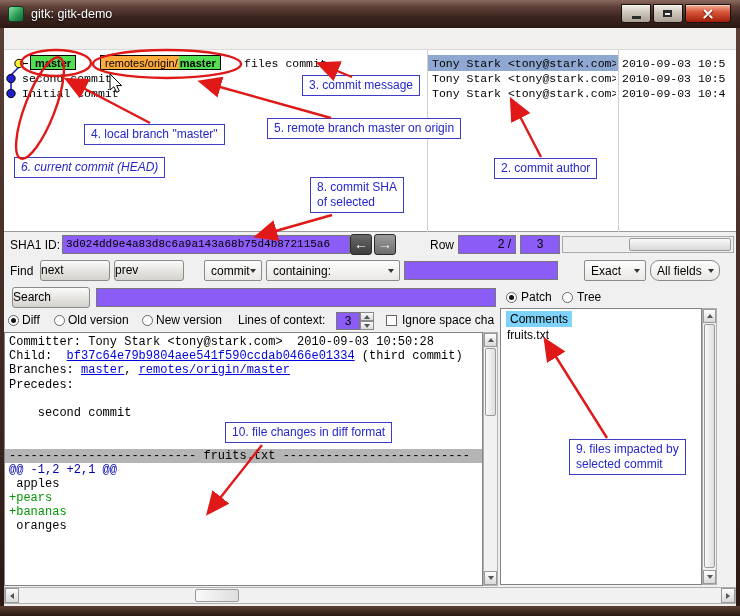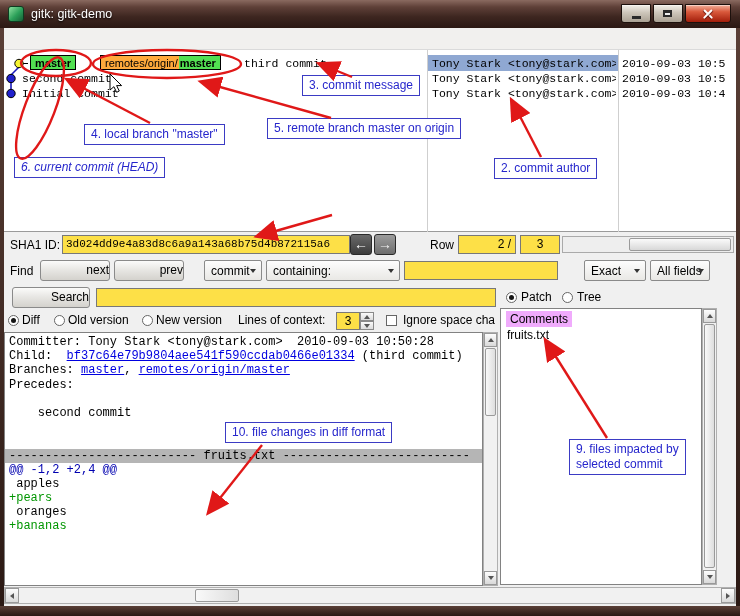--- a/index.html
+++ b/index.html
@@ -38,27 +38,27 @@
   .cl-text{position:absolute;font:11.5px "Liberation Mono",monospace;height:15px;line-height:15px;white-space:pre;z-index:3;}
   #sel-rect{position:absolute;left:428px;top:55px;width:190px;height:16px;background:#8fa8d2;z-index:1;}
   .ref-label{position:absolute;top:55px;border:1px solid #000;height:15px;line-height:14px;font-size:11px;white-space:nowrap;z-index:3;box-sizing:border-box;}
   #label-master{left:30px;background:#52e052;font-weight:bold;padding:0 4px;}
   #label-remote{left:100px;padding:0;}
   #label-remote .remote-prefix{background:#ffaa3c;padding:0 1px 0 4px;display:inline-block;height:13px;}
   #label-remote .remote-name{background:#52e052;font-weight:bold;padding:0 4px 0 1px;display:inline-block;height:13px;}
   #graph-svg{position:absolute;left:4px;top:50px;z-index:3;}
 
   
-  .ui-label{position:absolute;white-space:nowrap;text-align:center;}
-  .entry{position:absolute;background:#fde047;border:1px solid #787878;box-sizing:border-box;overflow:hidden;}
+  .ui-label{position:absolute;white-space:nowrap;}
+  .entry{position:absolute;background:#8b5cf6;border:1px solid #787878;box-sizing:border-box;overflow:hidden;}
   .etext{display:block;font:11px "Liberation Mono",monospace;line-height:17px;padding-left:3px;white-space:pre;}
   .etext.sans{font:12px "Liberation Sans",sans-serif;line-height:17px;}
   .r{text-align:right;padding-right:4px;} .c{text-align:center;padding-left:0;}
   .tkbtn{position:absolute;background:linear-gradient(#fbfbfa,#e8e7e4 45%,#d4d2cd);border:1px solid #8a8a8a;border-radius:3px;
-    box-sizing:border-box;text-align:right;line-height:19px;cursor:default;}
+    box-sizing:border-box;text-align:left;line-height:19px;cursor:default;}
   .navbtn{position:absolute;width:22px;height:21px;border:1px solid #2a2a2a;border-radius:3px;box-sizing:border-box;
     text-align:center;line-height:19px;font-size:14px;font-weight:bold;}
   #btn-back{background:linear-gradient(#6a6a6a,#3c3c3c);color:#fff;}
   #btn-fwd{background:linear-gradient(#9c9c9c,#6e6e6e);color:#f0f0f0;}
   .combo{position:absolute;background:linear-gradient(#fdfdfd,#e9e8e5);border:1px solid #8a8a8a;border-radius:2px;box-sizing:border-box;}
   .combo .ctext{position:absolute;left:6px;top:3px;white-space:nowrap;}
   .combo .carrow{position:absolute;right:5px;top:8px;width:0;height:0;
     border-left:3.5px solid transparent;border-right:3.5px solid transparent;border-top:4.5px solid #333;}
   .radio{position:absolute;width:11px;height:11px;border:1px solid #666;border-radius:50%;background:#fff;box-sizing:border-box;}
   .radio.sel::after{content:"";position:absolute;left:2px;top:2px;width:5px;height:5px;border-radius:50%;background:#151515;}
@@ -72,21 +72,21 @@
   #diff-pane{position:absolute;left:4px;top:332px;width:479px;height:254px;background:#fff;border:1px solid #828282;box-sizing:border-box;overflow:hidden;}
   #diff-text{position:absolute;left:0;top:2px;width:477px;}
   .diff-line{height:14.2px;line-height:14.2px;font:12px "Liberation Mono",monospace;white-space:pre;padding-left:4px;overflow:hidden;}
   .diff-line.sep{background:#b5b5b5;}
   .diff-line.index{background:#cfcfcf;}
   .seg-link{color:#0000e0;text-decoration:underline;}
   .seg-add{color:#009600;}
   .seg-hunk{color:#0000b0;}
   #file-pane{position:absolute;left:500px;top:308px;width:202px;height:277px;background:#fff;border:1px solid #828282;box-sizing:border-box;overflow:hidden;}
   .file-item{position:absolute;padding:1px 4px;white-space:nowrap;}
-  #file-item-0{left:5px;top:2px;background:#f0abfc;}
+  #file-item-0{left:5px;top:2px;background:#7dd3fc;}
   #file-item-1{left:2px;top:18px;}
 
   
   .sb{position:absolute;background:#f1f1f1;border:1px solid #b0b0b0;box-sizing:border-box;}
   .sb-arrow{position:absolute;background:linear-gradient(#fdfdfd,#d9d9d9);border:1px solid #999;box-sizing:border-box;}
   .sb-thumb{position:absolute;background:linear-gradient(90deg,#f9f9f9,#dedede);border:1px solid #9a9a9a;border-radius:2px;box-sizing:border-box;}
   .tri{position:absolute;left:50%;top:50%;transform:translate(-50%,-50%);width:0;height:0;}
   .tri-up{border-left:3.5px solid transparent;border-right:3.5px solid transparent;border-bottom:4.5px solid #555;}
   .tri-down{border-left:3.5px solid transparent;border-right:3.5px solid transparent;border-top:4.5px solid #555;}
   .tri-left{border-top:3.5px solid transparent;border-bottom:3.5px solid transparent;border-right:4.5px solid #555;}
@@ -143,21 +143,21 @@
     <circle cx="15" cy="13.5" r="4.2" fill="#f5f532" stroke="#000" stroke-width="1"></circle>
     <circle cx="7" cy="28.5" r="4.2" fill="#2020cc" stroke="#000" stroke-width="1"></circle>
     <circle cx="7" cy="43.5" r="4.2" fill="#2020cc" stroke="#000" stroke-width="1"></circle>
   </svg>
 
   <div class="ref-label" id="label-master">
     <span>master</span>
   </div>
   <div class="ref-label" id="label-remote"><span class="remote-prefix">remotes/origin/</span><span class="remote-name">master</span></div>
 
-  <span class="cl-text" style="left:244px;top:56px;">third commit</span>
+  <span class="cl-text" style="left:244px;top:56px;">files commit</span>
   <span class="cl-text" style="left:22px;top:71px;">second commit</span>
   <span class="cl-text" style="left:22px;top:86px;">Initial commit</span>
 
   <span class="cl-text" style="left:432px;top:56px;width:184px;overflow:hidden;">Tony Stark &lt;tony@stark.com&gt;</span>
   <span class="cl-text" style="left:432px;top:71px;width:184px;overflow:hidden;">Tony Stark &lt;tony@stark.com&gt;</span>
   <span class="cl-text" style="left:432px;top:86px;width:184px;overflow:hidden;">Tony Stark &lt;tony@stark.com&gt;</span>
 
   <span class="cl-text" style="left:622px;top:56px;">2010-09-03 10:5</span>
   <span class="cl-text" style="left:622px;top:71px;">2010-09-03 10:5</span>
   <span class="cl-text" style="left:622px;top:86px;">2010-09-03 10:4</span>
@@ -190,21 +190,21 @@
     <span class="ctext">containing:</span>
       <span class="carrow"></span>
   </div>
   <div class="entry" style="left:404px;top:261px;width:154px;height:19px;">
     <span class="etext sans"></span>
   </div>
   <div class="combo" style="left:584px;top:260px;width:62px;height:21px;">
     <span class="ctext">Exact</span>
       <span class="carrow"></span>
   </div>
-  <div class="combo" style="left:650px;top:260px;width:60px;height:21px;">
+  <div class="combo" style="left:650px;top:260px;width:70px;height:21px;border-radius:9px;">
     <span class="ctext">All fields</span>
       <span class="carrow"></span>
   </div>
 
   <div class="tkbtn" style="left:12px;top:287px;width:78px;height:21px;">Search</div>
   <div class="entry" style="left:96px;top:288px;width:400px;height:19px;">
     <span class="etext sans"></span>
   </div>
   <span class="radio sel" style="left:506px;top:292px;"></span>
   <span class="ui-label" style="left:521px;top:290px;">Patch</span>
@@ -234,25 +234,25 @@
     <div id="diff-text">
         <div class="diff-line"><span>Committer: Tony Stark &lt;tony@stark.com&gt;  2010-09-03 10:50:28</span></div>
         <div class="diff-line"><span>Child:  </span><span class="seg-link">bf37c64e79b9804aee541f590ccdab0466e01334</span><span> (third commit)</span></div>
         <div class="diff-line"><span>Branches: </span><span class="seg-link">master</span><span>, </span><span class="seg-link">remotes/origin/master</span></div>
         <div class="diff-line"><span>Precedes: </span></div>
         <div class="diff-line"><span></span></div>
         <div class="diff-line"><span>    second commit</span></div>
         <div class="diff-line"><span></span></div>
         <div class="diff-line"><span></span></div>
         <div class="diff-line sep"><span>-------------------------- fruits.txt --------------------------</span></div>
-        <div class="diff-line"><span class="seg-hunk">@@ -1,2 +2,4 @@</span></div>
+        <div class="diff-line"><span class="seg-hunk">@@ -1,2 +2,1 @@</span></div>
         <div class="diff-line"><span> apples</span></div>
         <div class="diff-line"><span class="seg-add">+pears</span></div>
+        <div class="diff-line"><span class="seg-add">+bananas</span></div>
         <div class="diff-line"><span> oranges</span></div>
-        <div class="diff-line"><span class="seg-add">+bananas</span></div>
       </div>
   </div>
   <div class="sb" style="left:483px;top:332px;width:15px;height:254px;">
     <div class="sb-arrow" style="left:0;top:0;width:13px;height:14px;">
         <span class="tri tri-up"></span>
       </div>
     <div class="sb-arrow" style="left:0;top:238px;width:13px;height:14px;">
         <span class="tri tri-down"></span>
       </div>
     <div class="sb-thumb" style="left:1px;top:15px;width:11px;height:68px;"></div>
@@ -280,20 +280,24 @@
         <span class="tri tri-right"></span>
       </div>
     <div class="sb-thumb" style="left:190px;top:1px;width:44px;height:13px;"></div>
   </div>
 
   <div class="ann" id="ann3">3. commit message</div>
   <div class="ann" id="ann4">4. local branch "master"</div>
   <div class="ann" id="ann5">5. remote branch master on origin</div>
   <div class="ann" id="ann6">6. current commit (HEAD)</div>
   <div class="ann" id="ann2">2. commit author</div>
+  <div class="ann" id="ann8">
+    <div>8. commit SHA</div>
+    <div>of selected</div>
+  </div>
   <div class="ann" id="ann9">
     <div>9. files impacted by</div>
     <div>selected commit</div>
   </div>
   <div class="ann" id="ann10">10. file changes in diff format</div>
 
   <svg id="overlay" width="740" height="616" viewBox="0 0 740 616">
     <defs>
       <marker id="ah" markerWidth="10" markerHeight="9" refX="8" refY="4.5" orient="auto">
         <path d="M0,0 L10,4.5 L0,9 z" fill="#e01818"></path>

